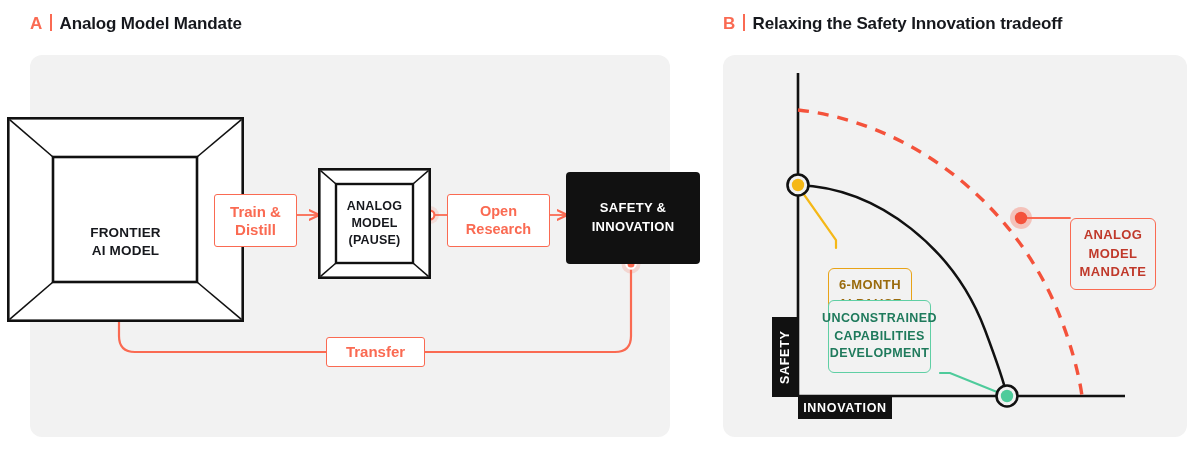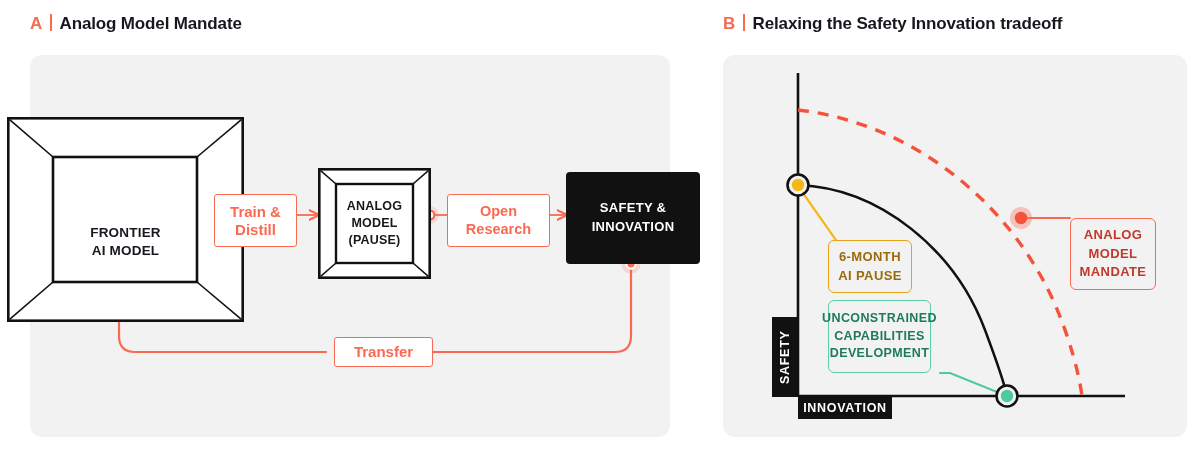--- a/index.html
+++ b/index.html
@@ -151,21 +151,21 @@
     display: flex;
     flex-direction: column;
     align-items: center;
     justify-content: center;
     text-align: center;
     font-weight: 700;
     letter-spacing: 0.4px;
     line-height: 1.42;
     box-sizing: border-box;
   }
-  .callout.amber { color: #e8a317; }
+  .callout.amber { color: #e8a317; margin-top: 28px; }
   .callout.amber .ct { color: #9a6b0d; }
   .callout.teal  { color: #5fcfa4; }
   .callout.teal .ct { color: #1f7a5c; }
   .callout.red   { color: #fa6a52; }
   .callout.red .ct { color: #c0392b; }
   .callout .ct { font-size: 13px; }
   .callout.sm .ct { font-size: 12.5px; }
 </style>
 </head>
 <body>
@@ -257,21 +257,21 @@
   <div class="chip small" style="left:447px; top:194px; width:103px; height:53px;">
     <span>Open</span>
     <span>Research</span>
   </div>
 
   <div class="chip" style="left:214px; top:194px; width:83px; height:53px;">
     <span>Train &amp;</span>
     <span>Distill</span>
   </div>
 
-  <div class="chip" style="left:326px; top:337px; width:99px; height:30px;margin-left:8px;">
+  <div class="chip" style="left:326px; top:337px; width:99px; height:30px;">
     <span>Transfer</span>
   </div>
 
   <div class="stage" style="left:723px; top:55px; width:464px; height:382px;"></div>
 
   <svg class="layer" width="1200" height="469" viewBox="0 0 1200 469">
 
     <line x1="798" y1="73" x2="798" y2="397" stroke="#111111" stroke-width="2.6"></line>
     <line x1="798" y1="396" x2="1125" y2="396" stroke="#111111" stroke-width="2.6"></line>
 

